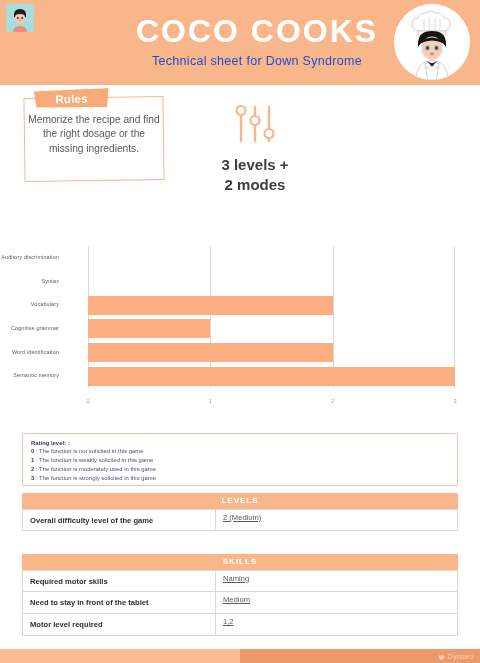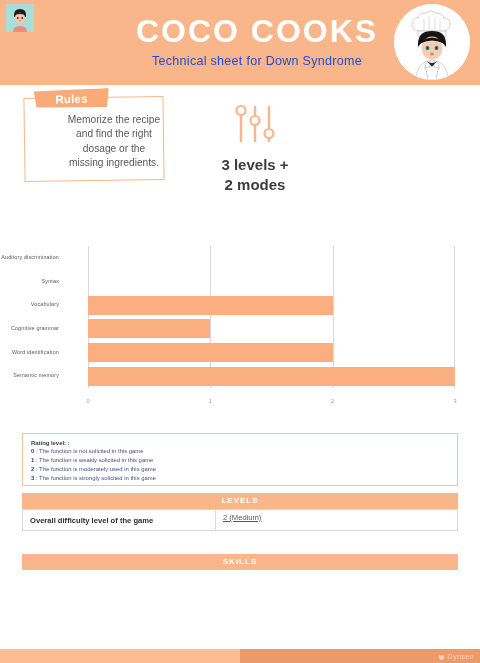--- a/index.html
+++ b/index.html
@@ -57,21 +57,21 @@
     display: flex; align-items: center; justify-content: center;
     clip-path: polygon(0% 8%, 100% 0%, 97% 100%, 3% 92%);
     z-index: 3;
   }
   .rules-tag-text {
     color: #ffffff; font-size: 11.5px; font-weight: 700; letter-spacing: .2px;
   }
   .rules-text {
     position: absolute; left: 26px; top: 28px; width: 136px;
     text-align: center; color: #58595b;
-    font-size: 10.2px; line-height: 1.42; padding-left: 40px;
+    font-size: 10.2px; line-height: 1.42;
   }
 
   .icon-col {
     position: absolute; text-align: center; top: 18px;
   }
   .icon-col.levels { left: 200px; width: 110px; }
   .icon-col.player { left: 340px; width: 110px; }
   .icon-col svg { display: block; margin: 0 auto; }
   .icon-caption {
     margin-top: 8px; color: #3d3d3f;
@@ -288,20 +288,34 @@
     <div id="levelsRows">
         <div class="tbl-row first">
           <div class="cell-k">Overall difficulty level of the game</div>
           <div class="cell-v">2 (Medium)</div>
         </div>
       </div>
   </div>
 
   <div class="tbl" style="top:554px;">
     <div class="tbl-head">SKILLS</div>
+    <div id="skillsRows">
+        <div class="tbl-row first">
+          <div class="cell-k">Required motor skills</div>
+          <div class="cell-v">Naming</div>
+        </div>
+        <div class="tbl-row">
+          <div class="cell-k">Need to stay in front of the tablet</div>
+          <div class="cell-v">Medium</div>
+        </div>
+        <div class="tbl-row">
+          <div class="cell-k">Motor level required</div>
+          <div class="cell-v">1,2</div>
+        </div>
+      </div>
   </div>
 
   <div class="footer">
     <div class="footer-left"></div>
     <div class="footer-right">
       <span>
         <svg width="7" height="7" viewBox="0 0 10 10">
           <path d="M5 9 C1 6 0 4 1.6 2.4 C3 1 5 2.6 5 3.6 C5 2.6 7 1 8.4 2.4 C10 4 9 6 5 9z" fill="#f6d2bb"></path>
         </svg>
       </span>

